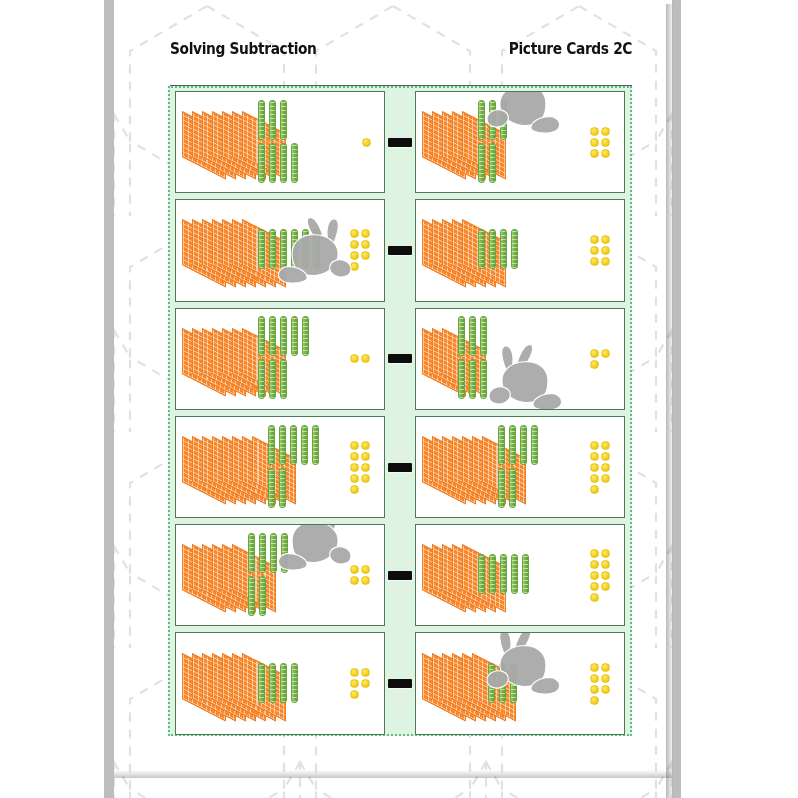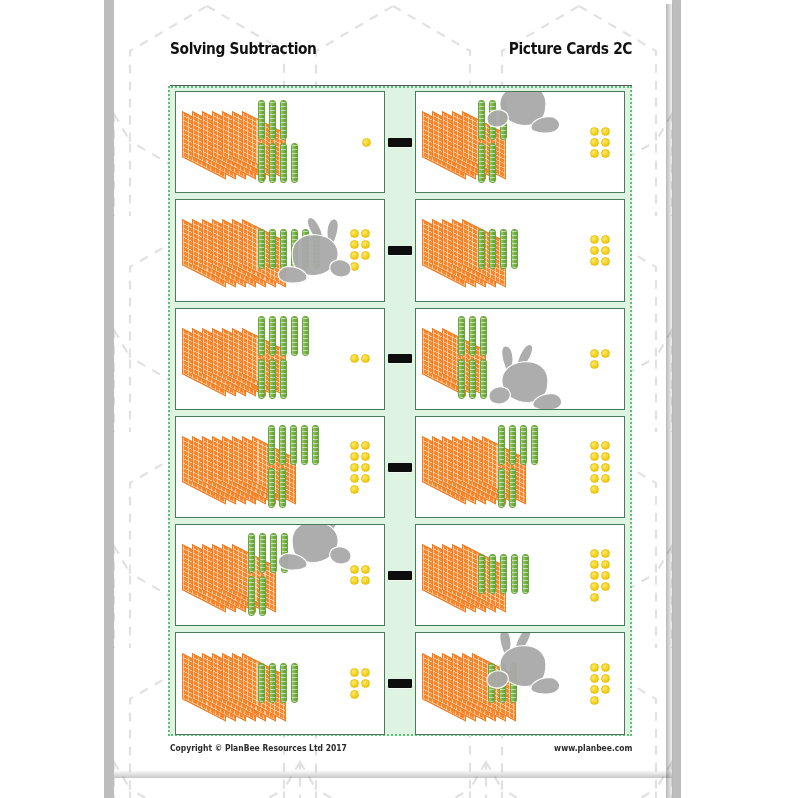--- a/index.html
+++ b/index.html
@@ -807,23 +807,19 @@
                 <path d="M78,34 C74,16 80,2 88,4 C96,7 92,24 86,38 Z"></path>
                 <path d="M28,52 C28,34 44,24 62,26 C82,28 94,40 92,56 C90,74 70,86 48,82 C32,79 28,66 28,52 Z"></path>
                 <path d="M24,70 C14,70 6,78 10,86 C14,94 34,96 46,90 C54,86 46,72 24,70 Z"></path>
                 <path d="M88,62 C100,58 112,66 110,76 C108,86 92,88 84,80 C78,74 80,65 88,62 Z"></path>
               </g>
             </svg>
           </div>
         </div>
       </div>
 
-    <div class="footer">
-      <div class="foot-left">Copyright © PlanBee Resources Ltd 2017</div>
-      <div class="foot-right">www.planbee.com</div>
-    </div>
 
   </div>
 
   <div class="page-shadow"></div>
   <div class="page-bottom-shadow"></div>
 
 </div>
 
 </body></html>

